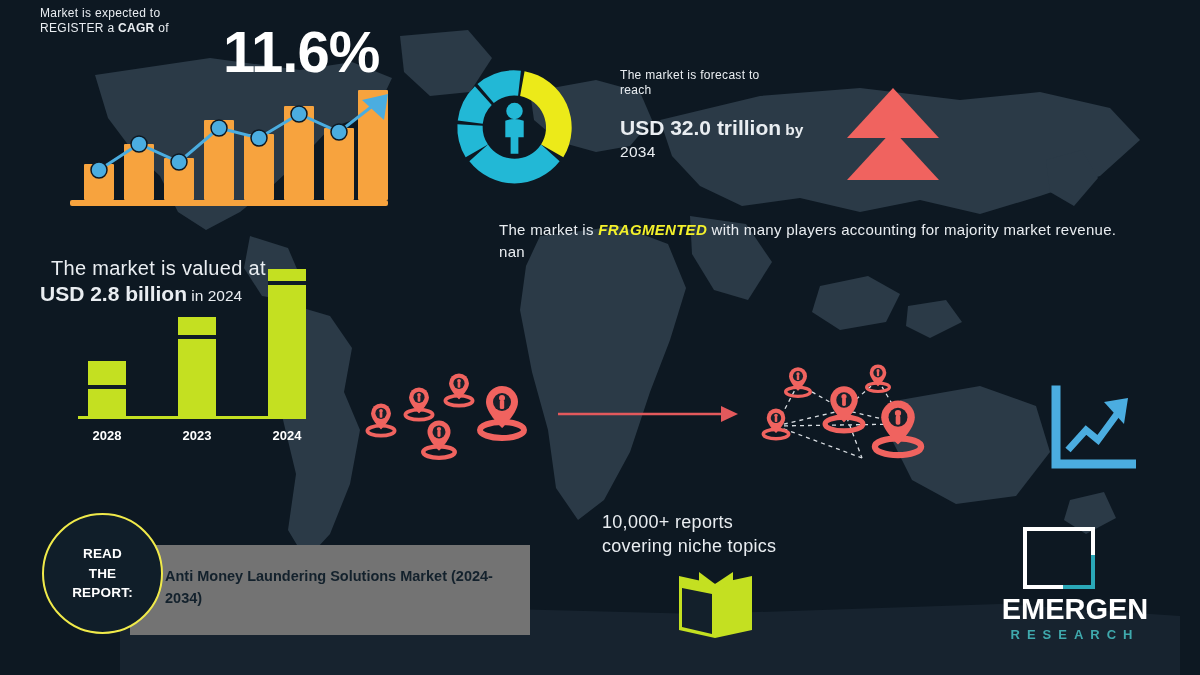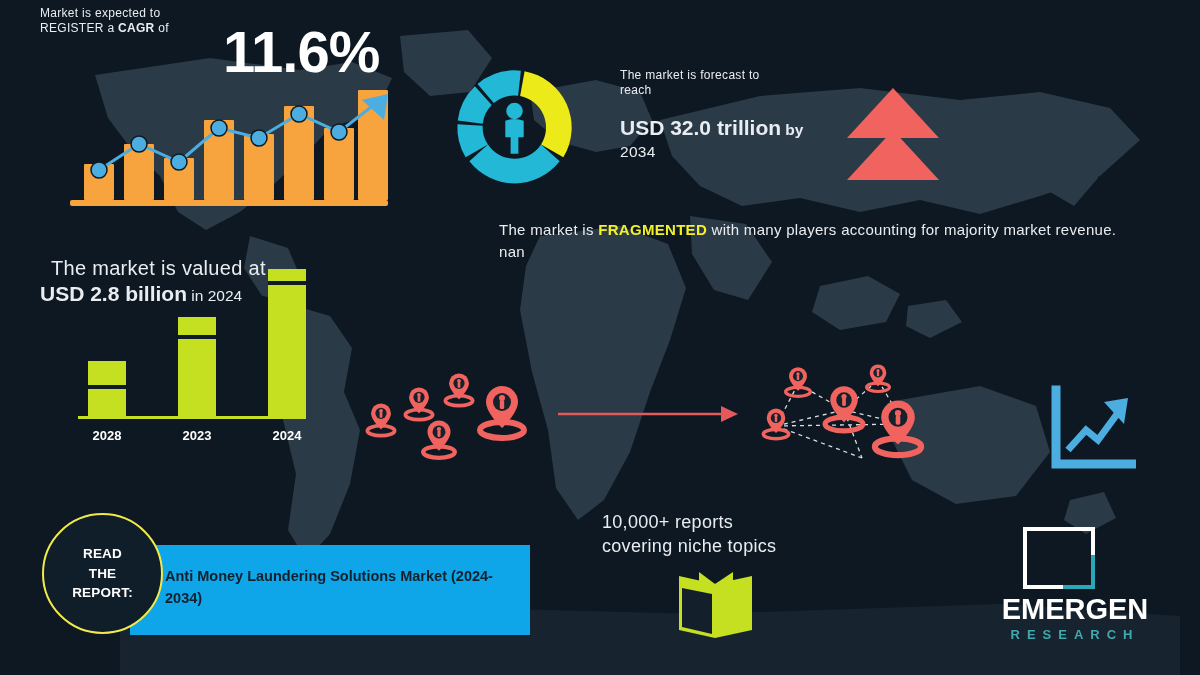--- a/index.html
+++ b/index.html
@@ -28,21 +28,21 @@
   #cagr-value{left:223px;top:16px;font-size:58px;font-weight:700;letter-spacing:-1px;color:#fff;}
 
   
   #forecast-label{left:620px;top:68px;font-size:12px;width:230px;}
   #forecast-value{left:620px;top:115px;font-size:21px;font-weight:700;white-space:nowrap;}
   #forecast-value .sm{font-size:15.5px;font-weight:700;}
   #forecast-year{left:620px;top:142px;font-size:15.5px;}
 
   
   #fragmented{left:499px;top:219px;width:630px;font-size:15px;line-height:1.45;}
-  #fragmented .hl{color:#f3f02b;font-weight:700;}
+  #fragmented .hl{color:#f3f02b;font-weight:700;font-style:italic;}
 
   
   #valued-label{left:40px;top:256px;font-size:20px;margin-left:11px;}
   #valued-value{left:40px;top:281px;font-size:21px;font-weight:700;white-space:nowrap;}
   #valued-value .sm{font-size:15.5px;font-weight:400;}
 
   
   #reports-text{left:588px;top:510px;font-size:18px;line-height:1.35;width:260px;margin-left:14px;}
 
   
@@ -69,21 +69,21 @@
   #pins-right{position:absolute;left:752px;top:362px;width:195px;height:115px;}
   #flow-arrow{position:absolute;left:558px;top:398px;width:180px;height:32px;}
 
   
   #blue-icon{position:absolute;left:1048px;top:384px;width:88px;height:88px;}
 
   
   #book-icon{position:absolute;left:673px;top:570px;width:85px;height:70px;}
 
   
-  #report-banner{position:absolute;left:130px;top:545px;width:400px;height:90px;background:#0ea5e9;}
+  #report-banner{position:absolute;left:130px;top:545px;width:400px;height:90px;background:#737373;}
   #report-title{position:absolute;left:35px;top:20px;width:340px;color:#13212c;font-size:14.5px;font-weight:700;line-height:1.55;}
   #report-circle{position:absolute;left:42px;top:513px;width:117px;height:117px;border-radius:50%;background:#101e29;border:2px solid #f0ea4a;display:flex;align-items:center;justify-content:center;}
   #report-circle span{color:#fff;font-size:13.5px;font-weight:700;text-align:center;line-height:1.45;letter-spacing:.2px;}
 
   
   #logo{position:absolute;left:975px;top:527px;width:200px;height:125px;}
   #logo-mark{position:absolute;left:48px;top:0;width:72px;height:62px;border:4px solid #ffffff;box-sizing:border-box;}
   #logo-mark .accent{position:absolute;right:-4px;bottom:-4px;width:32px;height:4px;background:#2aa8b8;}
   #logo-mark .accent2{position:absolute;right:-4px;bottom:-4px;width:4px;height:34px;background:#2aa8b8;}
   #logo-name{position:absolute;left:0;top:66px;width:200px;text-align:center;color:#fff;font-size:29px;font-weight:700;letter-spacing:0px;}

